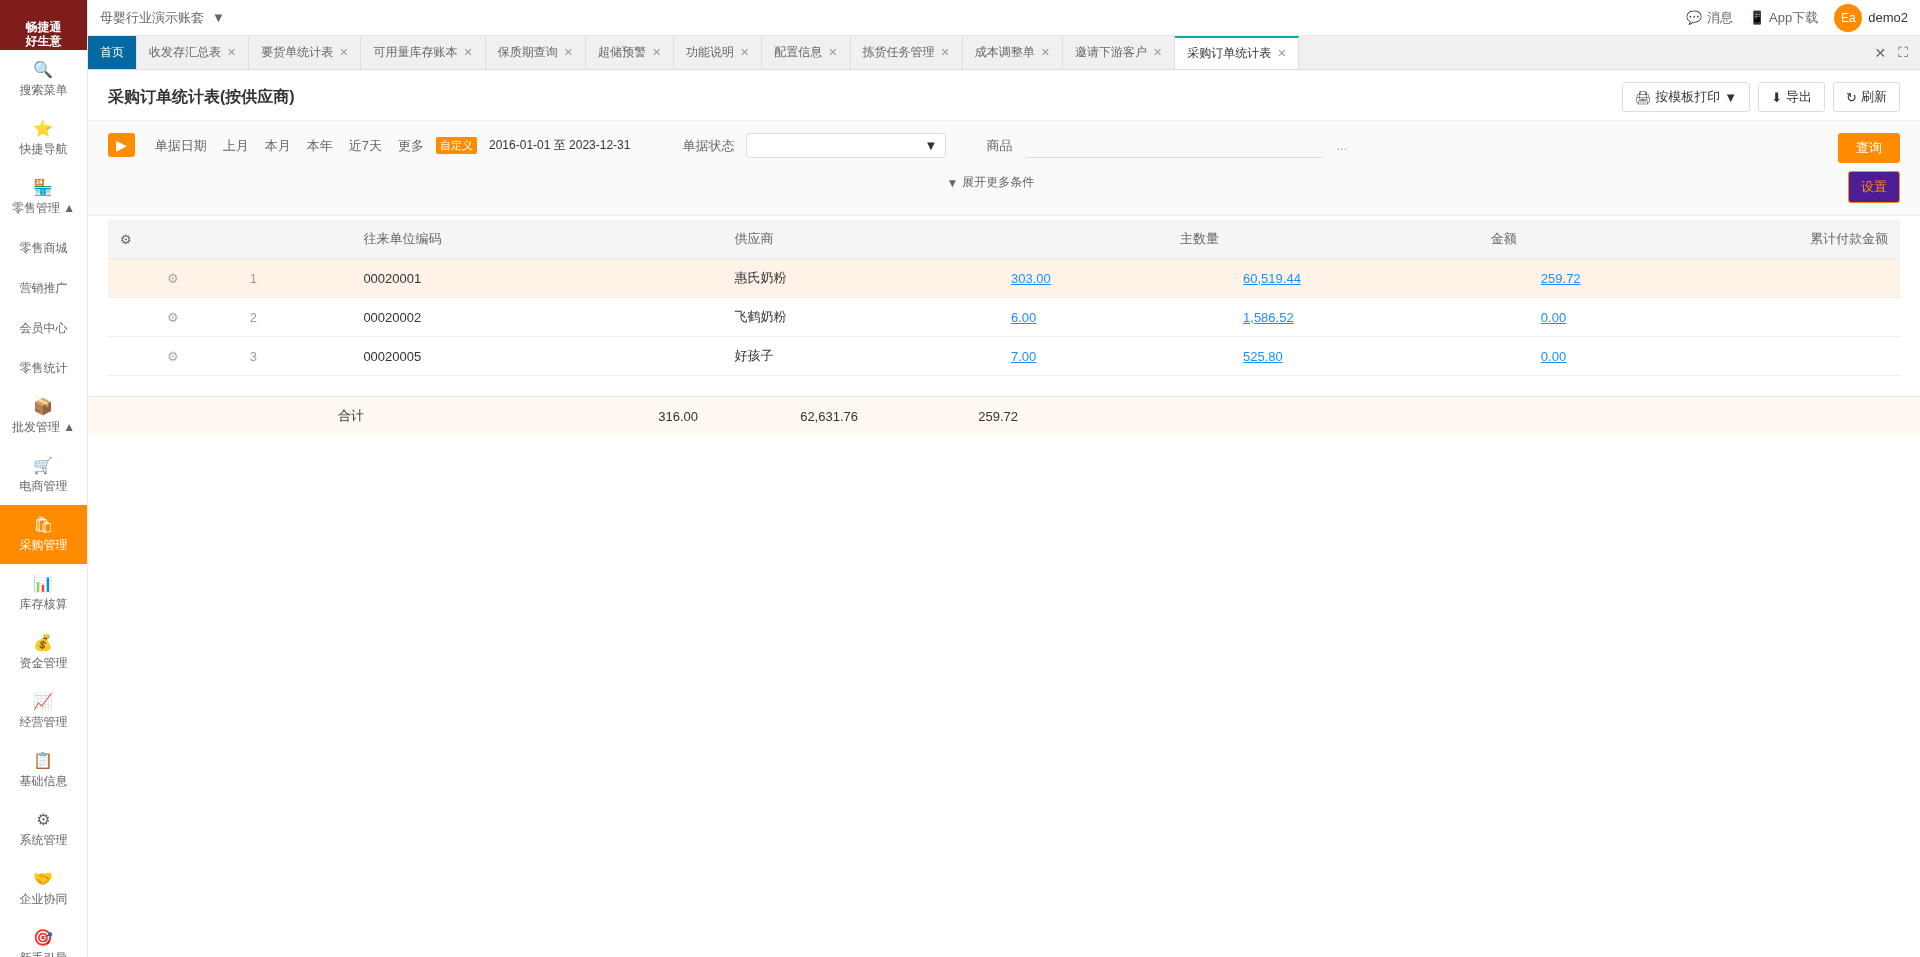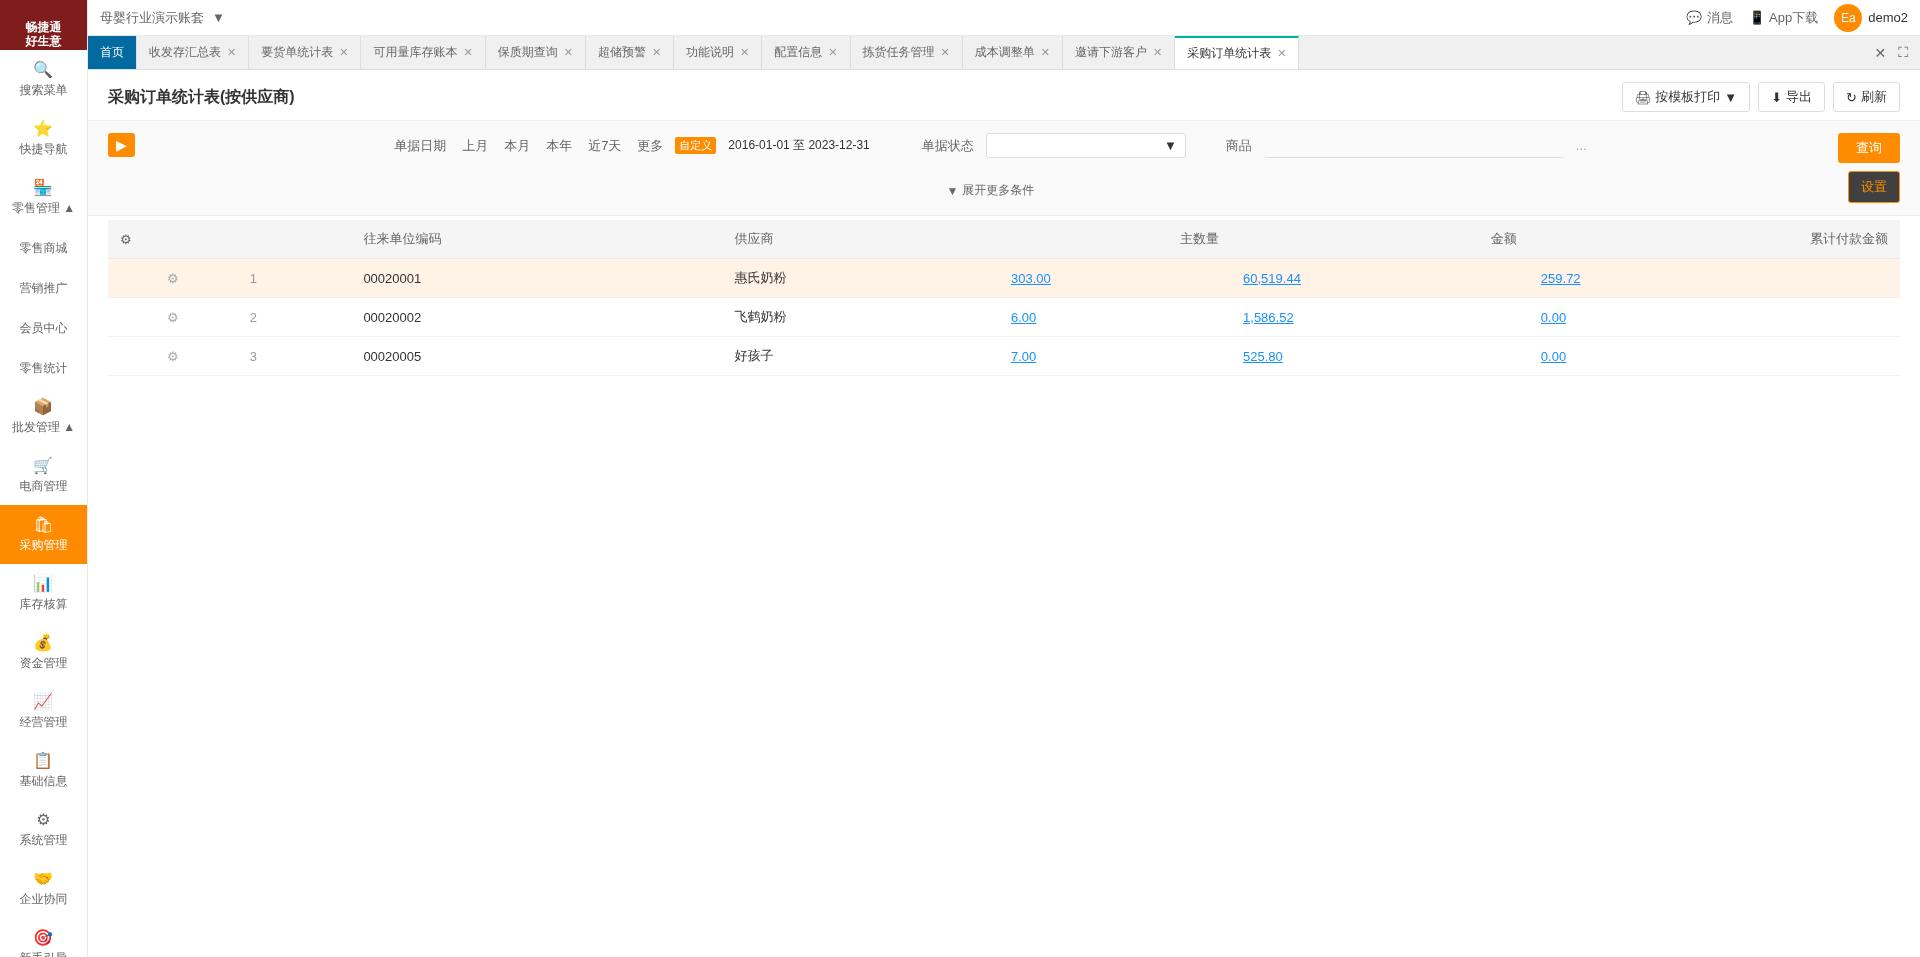--- a/index.html
+++ b/index.html
@@ -47,21 +47,21 @@
     .btn-refresh { display: flex; align-items: center; gap: 4px; padding: 5px 12px; border: 1px solid #ddd; background: #fff; border-radius: 3px; cursor: pointer; font-size: 13px; color: #333; }
     .filter-label { color: #666; font-size: 13px; white-space: nowrap; }
     .filter-date-shortcuts { display: flex; align-items: center; gap: 8px; }
     .filter-shortcut { color: #666; cursor: pointer; font-size: 13px; padding: 2px 4px; }
     .filter-custom-tag { background: #ff8c00; color: #fff; font-size: 11px; padding: 1px 4px; border-radius: 2px; cursor: pointer; }
     .filter-date-range { color: #333; font-size: 12px; }
     .filter-select { border: 1px solid #ddd; border-radius: 3px; padding: 4px 8px; font-size: 13px; color: #333; background: #fff; min-width: 200px; cursor: pointer; display: flex; align-items: center; justify-content: space-between; }
     .filter-goods { border: 1px solid #ddd; border-radius: 3px; padding: 4px 8px; font-size: 13px; color: #999; background: #fff; min-width: 300px; cursor: pointer; }
     .filter-expand { color: #666; cursor: pointer; font-size: 12px; display: flex; align-items: center; gap: 4px; }
     .btn-query { background: #ff8c00; color: #fff; border: none; border-radius: 3px; padding: 6px 18px; font-size: 13px; cursor: pointer; }
-    .btn-settings { border: 1px solid #ff8c00; color: #ff8c00; background: #404040; border-radius: 3px; padding: 6px 12px; font-size: 13px; cursor: pointer; margin-top: 4px; }
+    .btn-settings { border: 1px solid #ff8c00; color: #ff8c00; background: #4c1d95; border-radius: 3px; padding: 6px 12px; font-size: 13px; cursor: pointer; margin-top: 4px; }
     .filter-right-buttons { display: flex; flex-direction: column; align-items: flex-end; gap: 4px; margin-left: auto; }
 
     
     .toggle-btn { background: #ff8c00; color: #fff; border: none; border-radius: 3px; padding: 4px 8px; cursor: pointer; font-size: 14px; align-self: flex-start; margin-right: 8px; }
 
     
     .table-wrap { padding: 0 20px 20px 20px; }
     .data-table { width: 100%; border-collapse: collapse; margin-top: 4px; }
     .data-table thead tr { background: #f5f5f5; }
     .data-table th { padding: 10px 12px; text-align: left; font-size: 13px; font-weight: 500; color: #666; border-bottom: 1px solid #e8e8e8; white-space: nowrap; }
@@ -74,21 +74,21 @@
     
     .table-footer { background: #fff8f0; display: flex; align-items: center; padding: 10px 20px; border-top: 1px solid #e8e8e8; font-size: 13px; font-weight: 500; }
     .footer-label { margin-right: 20px; color: #333; min-width: 180px; }
     .footer-val { min-width: 80px; text-align: right; color: #333; }
 
     
     ::-webkit-scrollbar { width: 6px; height: 6px; }
     ::-webkit-scrollbar-thumb { background: #ccc; border-radius: 3px; }
 
     .filter-section { display: flex; align-items: flex-start; padding: 12px 20px; gap: 12px; background: #fafafa; border-bottom: 1px solid #eee; }
-    .filter-main { flex: 1; display: flex; flex-direction: column; gap: 24px; align-items: center; }
+    .filter-main { flex: 1; display: flex; flex-direction: column; gap: 16px; }
     .filter-row1 { display: flex; align-items: center; gap: 12px; }
     .filter-row3 { display: flex; justify-content: center; }
   </style>
 </head>
 <body>
 
 <div class="sidebar">
   <div class="sidebar-logo">
     <span class="sidebar-logo-text">畅捷通好生意</span>
   </div>
@@ -340,15 +340,21 @@
               <td>00020005</td>
               <td>好孩子</td>
               <td class="link">7.00</td>
               <td class="link">525.80</td>
               <td class="link">0.00</td>
             </tr>
           </tbody>
       </table>
     </div>
 
+    <div class="table-footer">
+      <span class="footer-label" style="margin-left:230px;">合计</span>
+      <span class="footer-val" style="min-width:100px;text-align:right;margin-left:60px;">316.00</span>
+      <span class="footer-val" style="min-width:100px;text-align:right;margin-left:60px;">62,631.76</span>
+      <span class="footer-val" style="min-width:100px;text-align:right;margin-left:60px;">259.72</span>
+    </div>
 
   </div>
 </div>
 
 </body></html>

